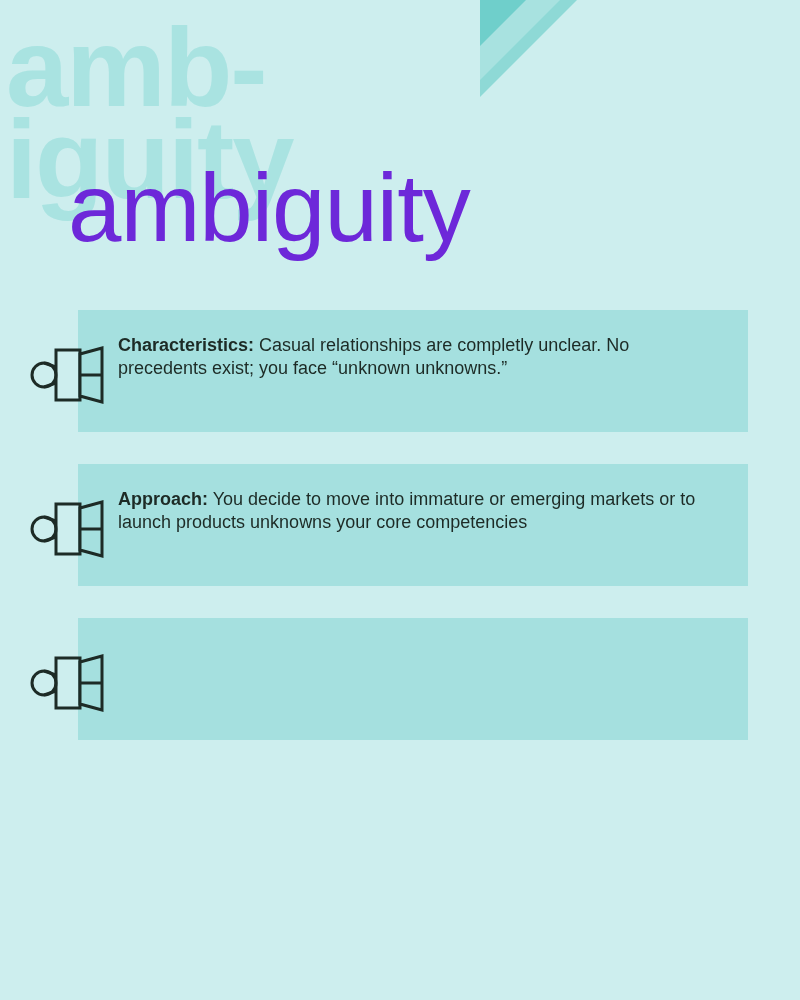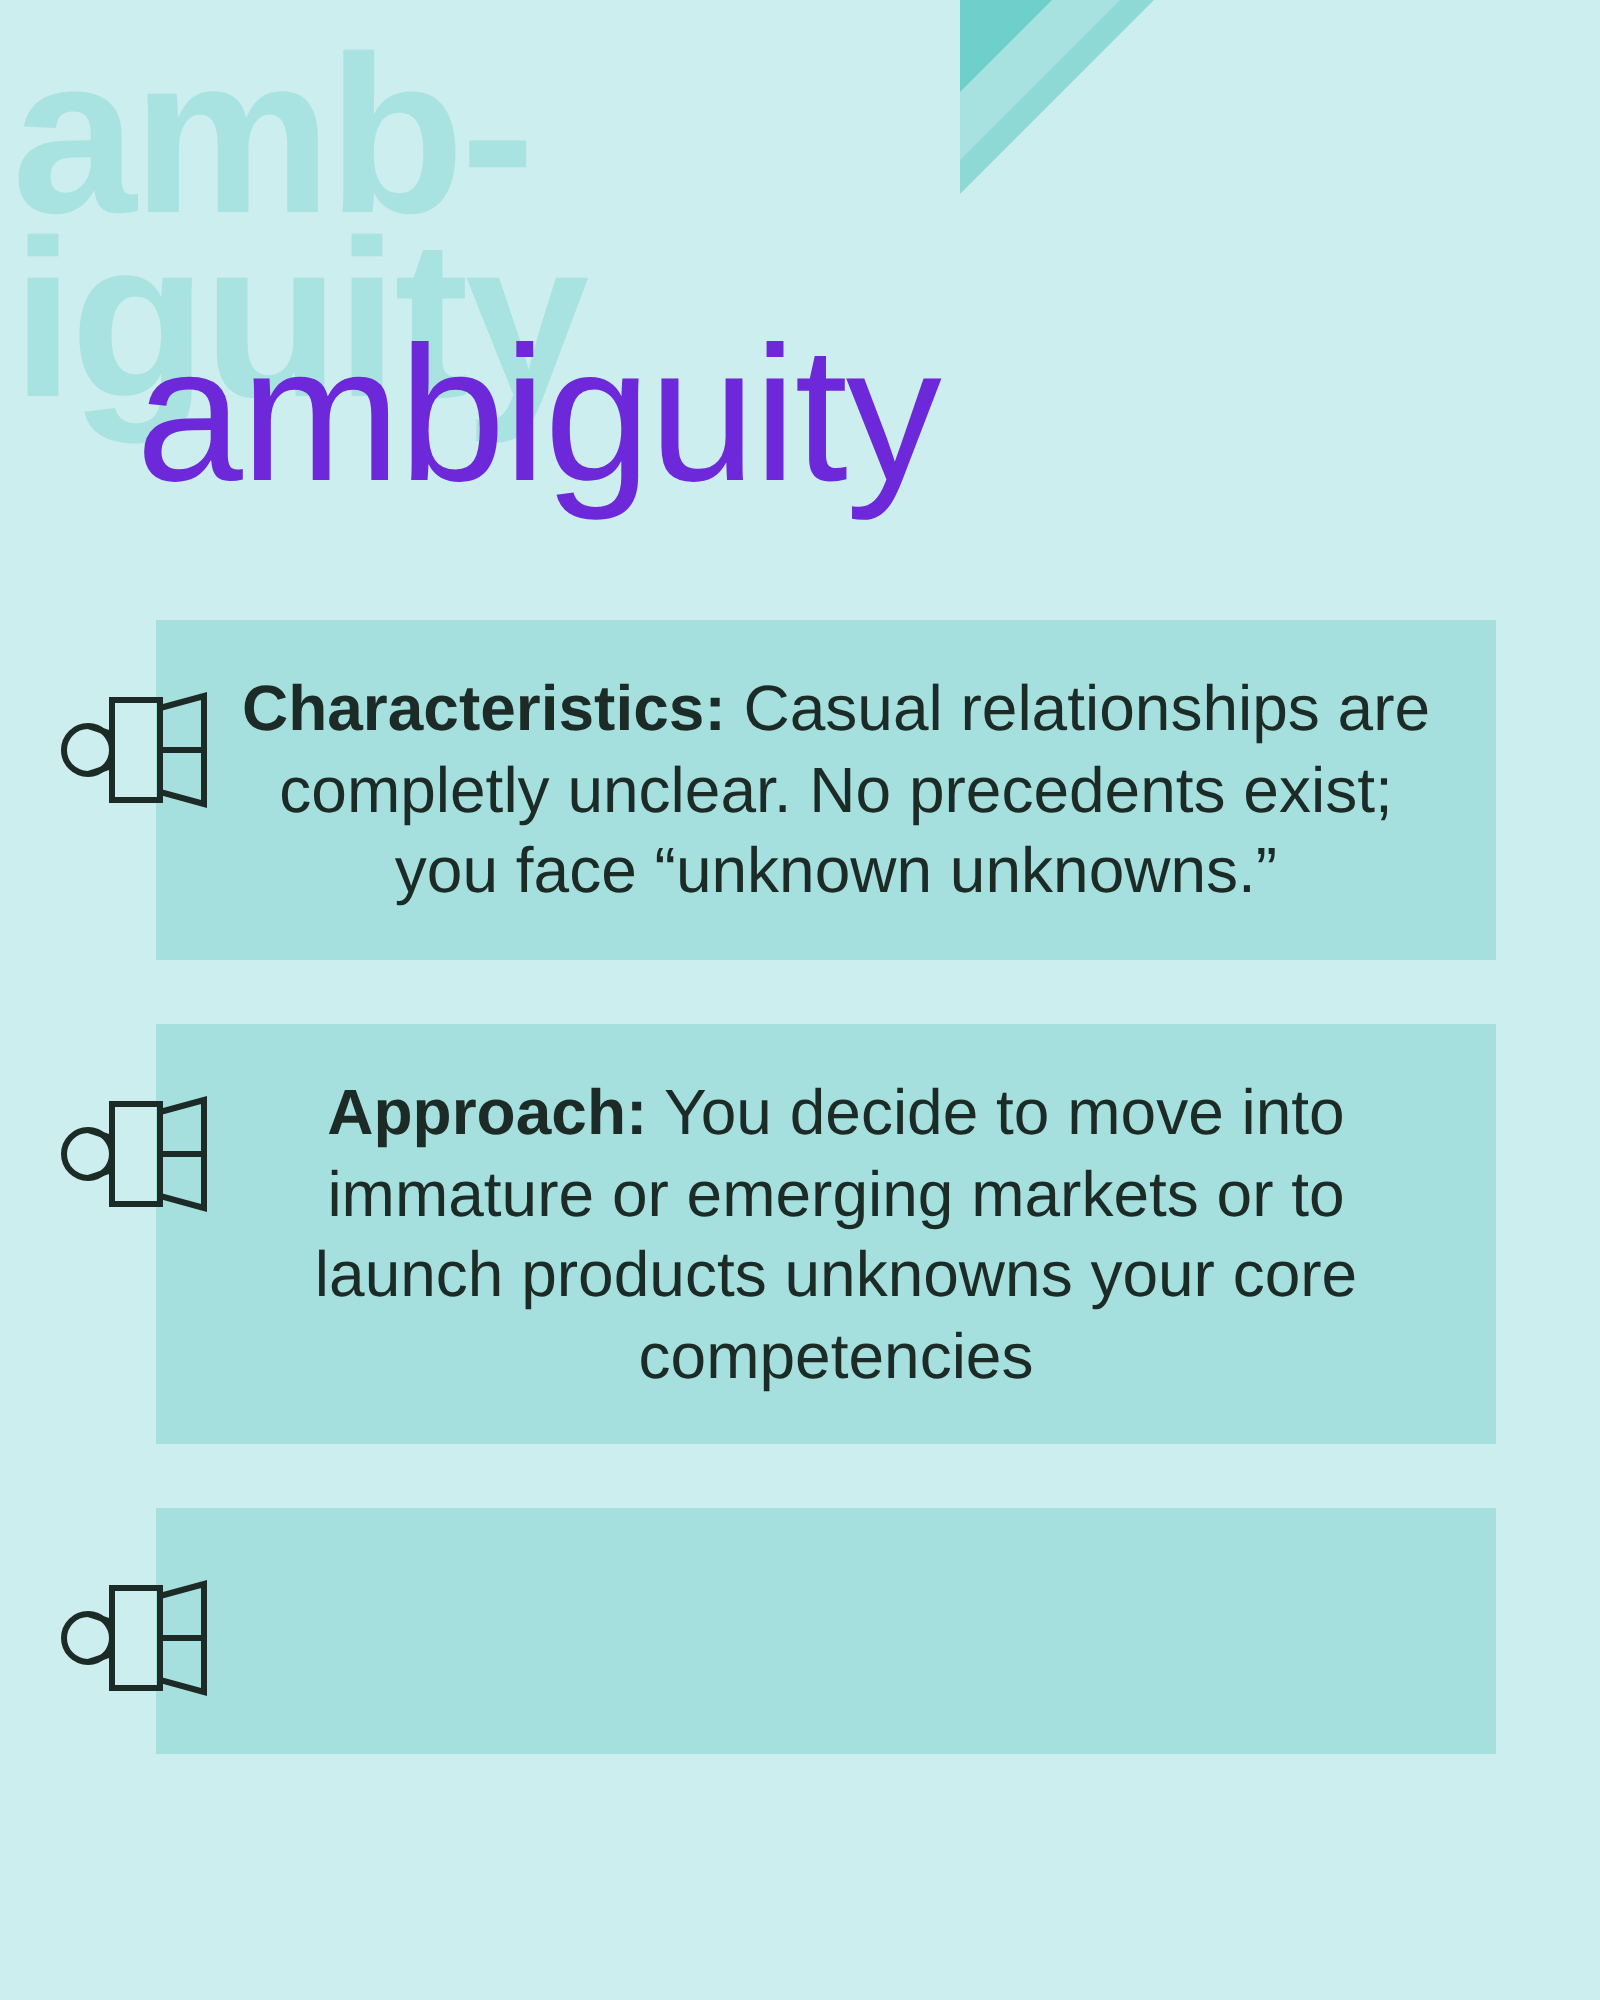--- a/index.html
+++ b/index.html
@@ -114,25 +114,24 @@
     padding: 24px 52px 24px 28px;
   }
   .clip-icon {
     flex: 0 0 auto;
     width: 76px;
     margin-top: 12px;
     margin-right: 14px;
   }
   .block-text {
     position: relative;
-    font-size: 32px;
+    font-size: 18px;
     line-height: 1.27;
     color: #1d2b26;
     max-width: 600px;
-    text-align: center;
   }
   .block-text .lead {
     font-weight: bold;
   }
 </style>
 </head>
 <body>
 
 <div class="poster">
 

